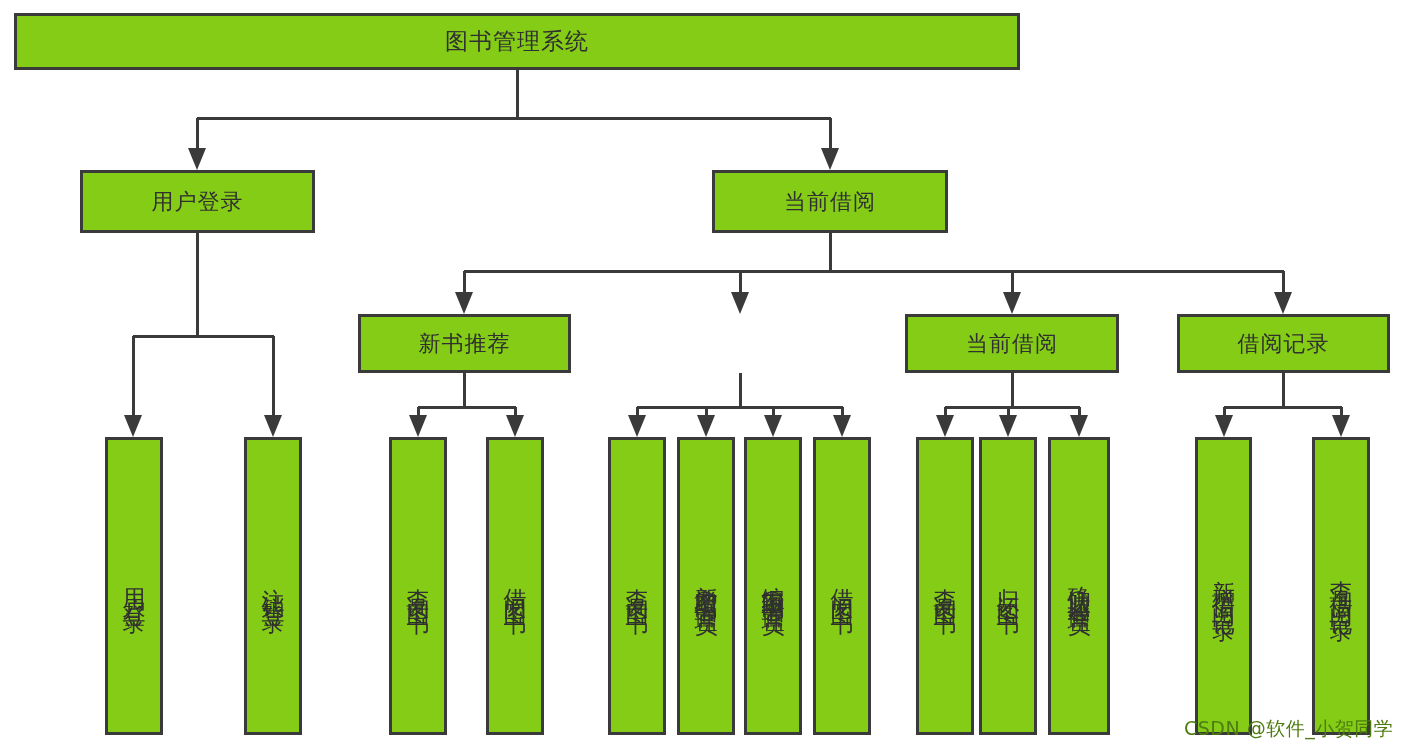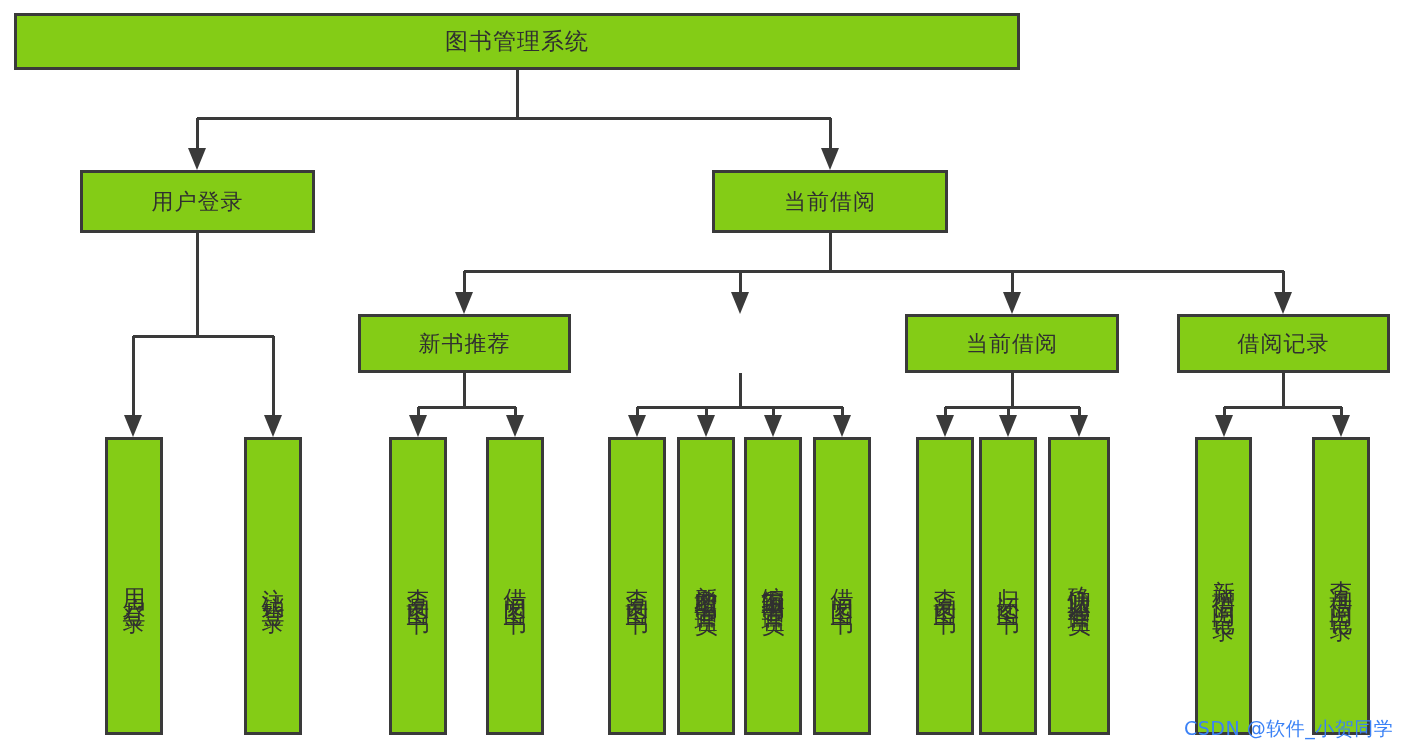--- a/index.html
+++ b/index.html
@@ -65,21 +65,21 @@
     width:0;height:0;
     border-left:9px solid transparent;
     border-right:9px solid transparent;
     border-top:22px solid var(--line);
   }
   .watermark{
     position:absolute;
     left:1184px;
     top:716px;
     font-size:19px;
-    color:#3b82f6;
+    color:#4d7c0f;
     letter-spacing:0.5px;
     white-space:nowrap;
     z-index:10;
   }
 </style>
 </head>
 <body>
 
 <div id="canvas">
 

